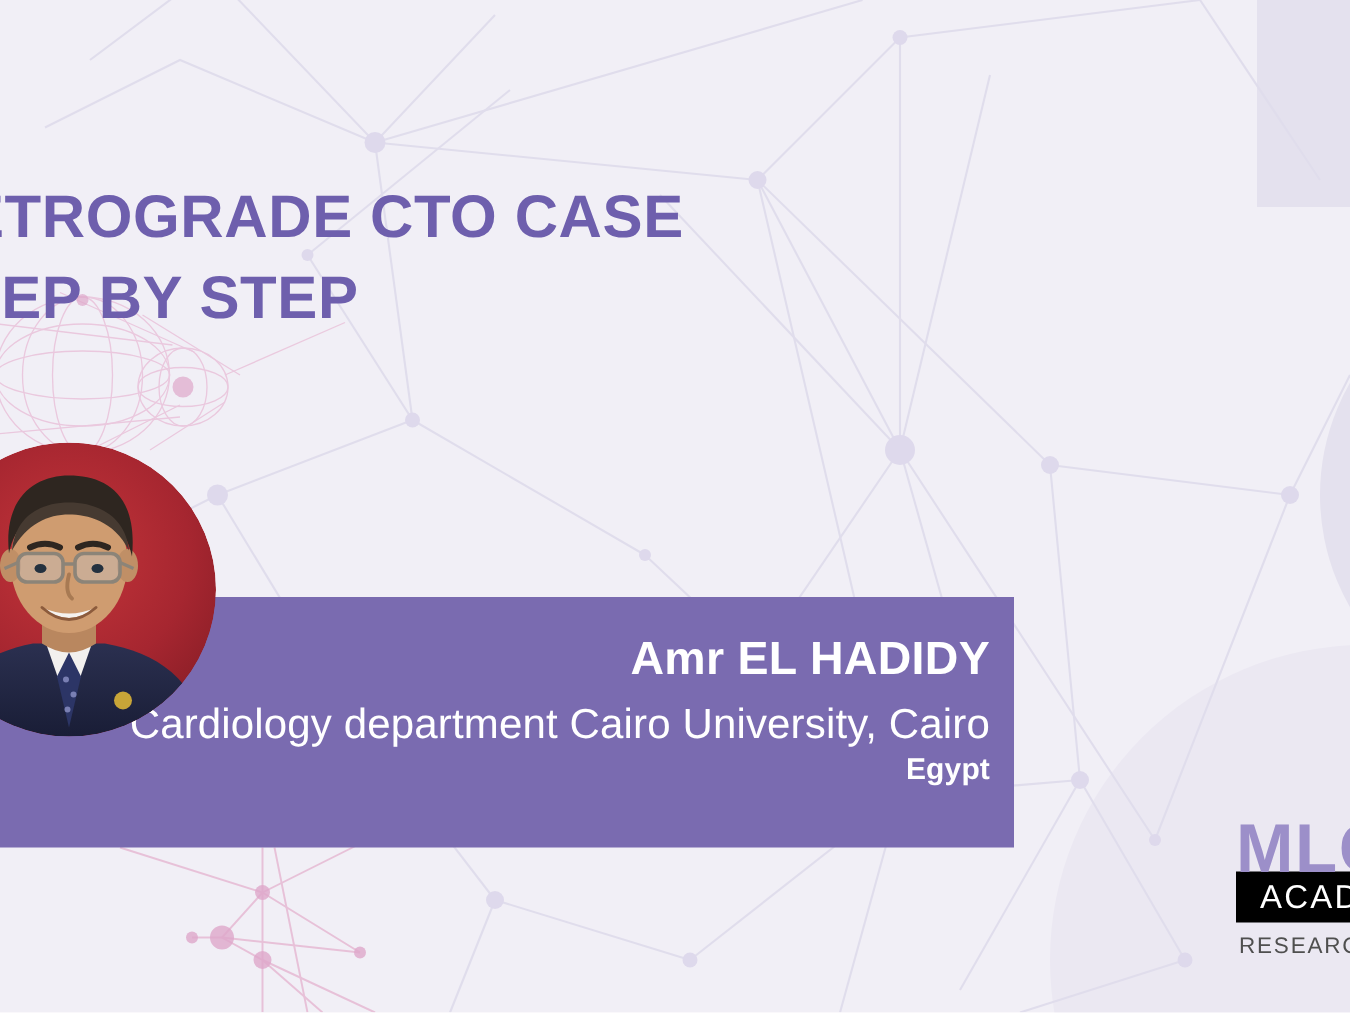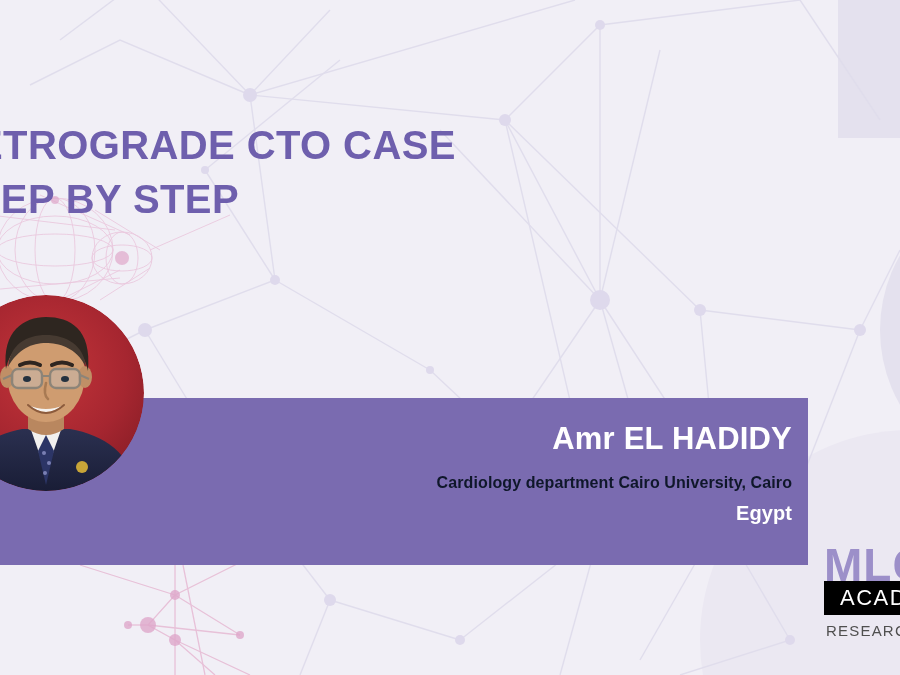--- a/index.html
+++ b/index.html
@@ -71,39 +71,39 @@
     color: #6e5fad;
     white-space: nowrap;
     margin-left: -24px;
   }
 
   
   .speaker-banner {
     position: absolute;
     left: 0;
     top: 398px;
-    width: 808px;
+    width: 676px;
     height: 167px;
     background: #7a6bb0;
     box-sizing: border-box;
     padding: 22px 16px 12px 0;
     text-align: right;
   }
   .speaker-name {
     font-size: 31px;
     font-weight: bold;
     color: #ffffff;
     line-height: 38px;
     letter-spacing: 0.2px;
     white-space: nowrap;
   }
   .speaker-affil {
-    font-size: 16px;
-    font-weight: bold;
-    color: #0f172a;
+    font-size: 28px;
+    font-weight: normal;
+    color: #ffffff;
     line-height: 30px;
     letter-spacing: 0.1px;
     margin-top: 10px;
     white-space: nowrap;
   }
   .speaker-country {
     font-size: 20px;
     font-weight: bold;
     color: #ffffff;
     line-height: 30px;

